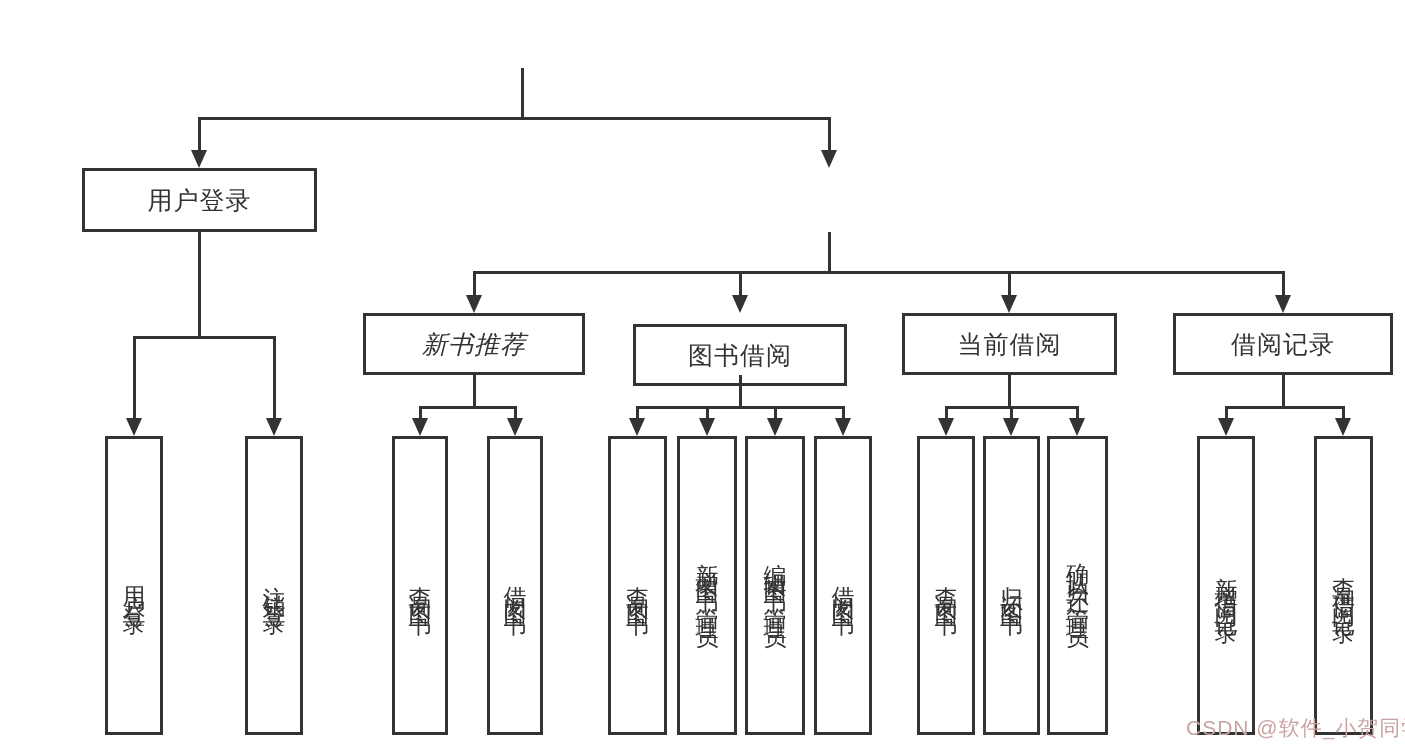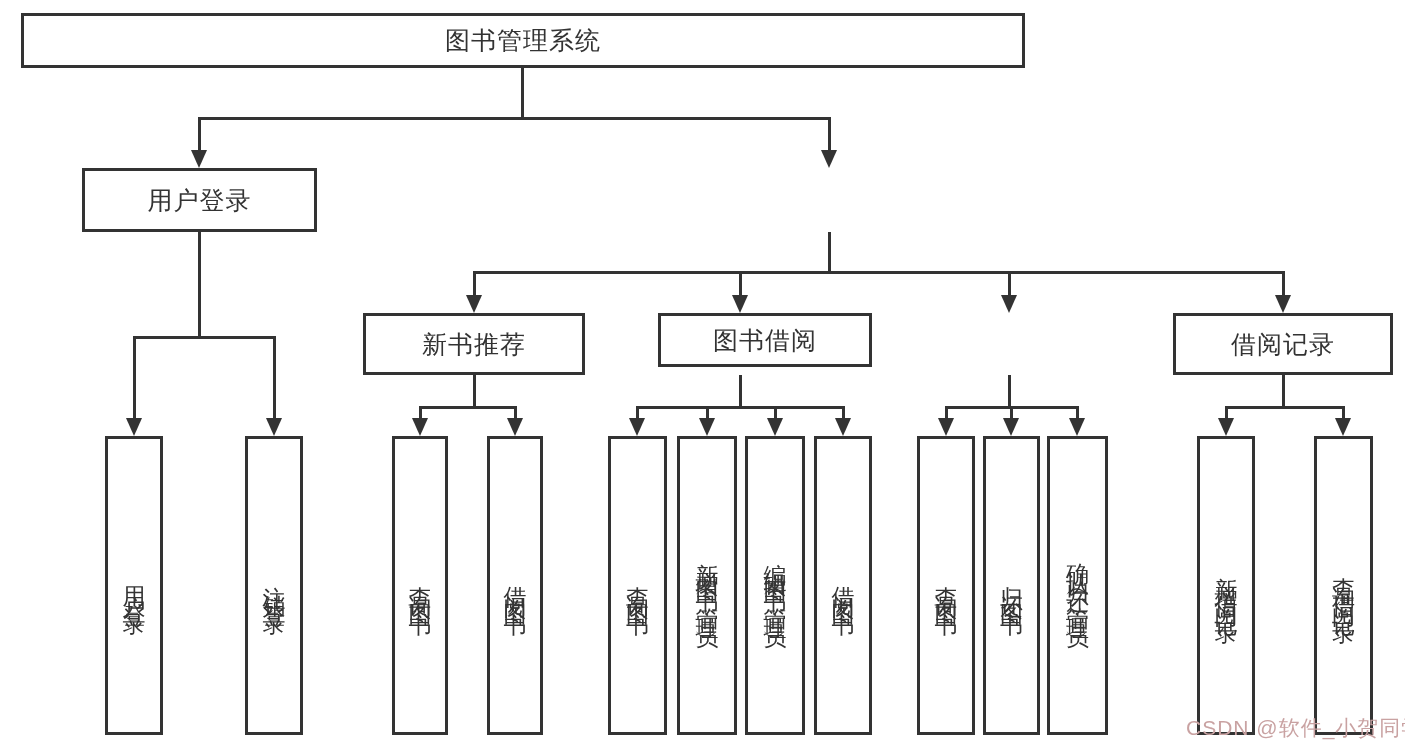--- a/index.html
+++ b/index.html
@@ -55,31 +55,31 @@
     color:var(--wm);
     white-space:nowrap;
     z-index:5;
   }
 </style>
 </head>
 <body>
 
 <div id="canvas">
   <div id="watermark">CSDN @软件_小贺同学</div>
-<div class="node h" style="left: 21px; top: 13px; width: 1004px; height: 55px;">
-      <span class="lbl">图书管理系统</span>
-    </div>
     <div class="node h" style="left: 82px; top: 168px; width: 235px; height: 64px;">
       <span class="lbl">用户登录</span>
     </div>
-    <div class="node h" style="left: 363px; top: 313px; width: 222px; height: 62px;">
+    <div class="node h" style="left: 363px; top: 313px; width: 222px; height: 62px; font-style: italic;">
       <span class="lbl">新书推荐</span>
     </div>
-    <div class="node h" style="left: 633px; top: 313px; width: 214px; height: 54px; margin-left: 25px;">
+    <div class="node h" style="left: 633px; top: 324px; width: 214px; height: 62px;">
       <span class="lbl">图书借阅</span>
+    </div>
+    <div class="node h" style="left: 902px; top: 313px; width: 215px; height: 62px;">
+      <span class="lbl">当前借阅</span>
     </div>
     <div class="node h" style="left: 1173px; top: 313px; width: 220px; height: 62px;">
       <span class="lbl">借阅记录</span>
     </div>
     <div class="node v" style="left: 105px; top: 436px; width: 58px; height: 299px;">
       <span class="lbl">用户登录</span>
     </div>
     <div class="node v" style="left: 245px; top: 436px; width: 58px; height: 299px;">
       <span class="lbl">注销登录</span>
     </div>

